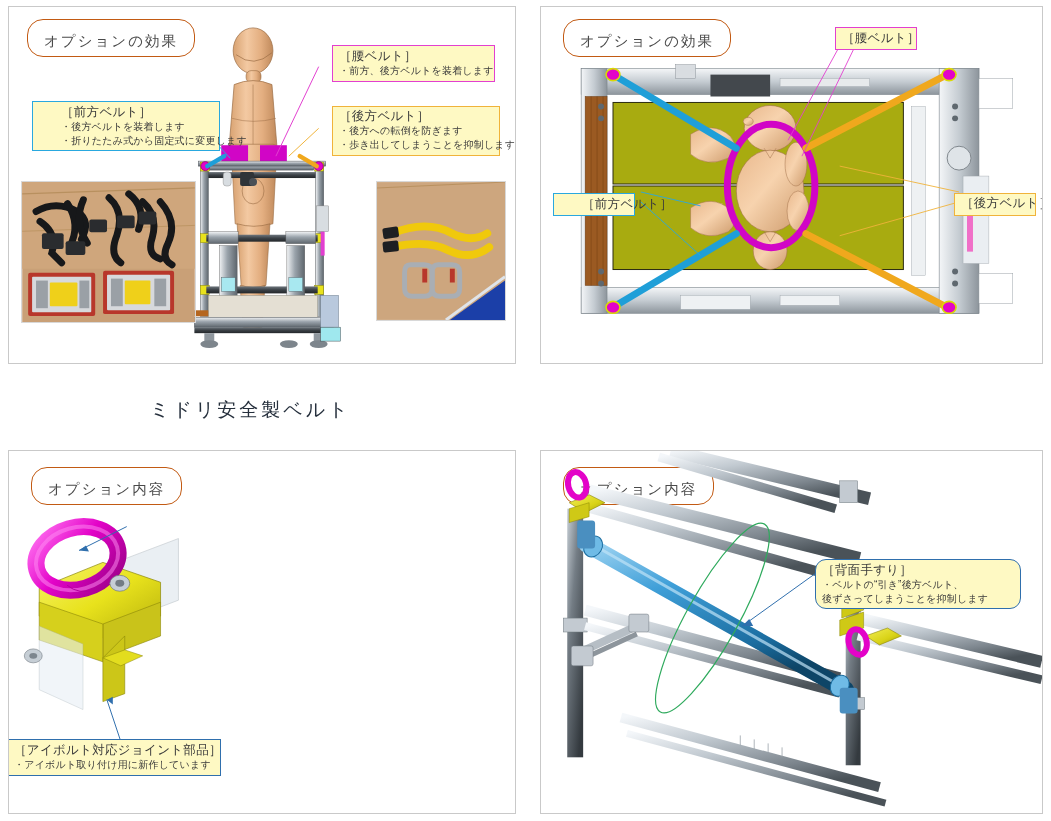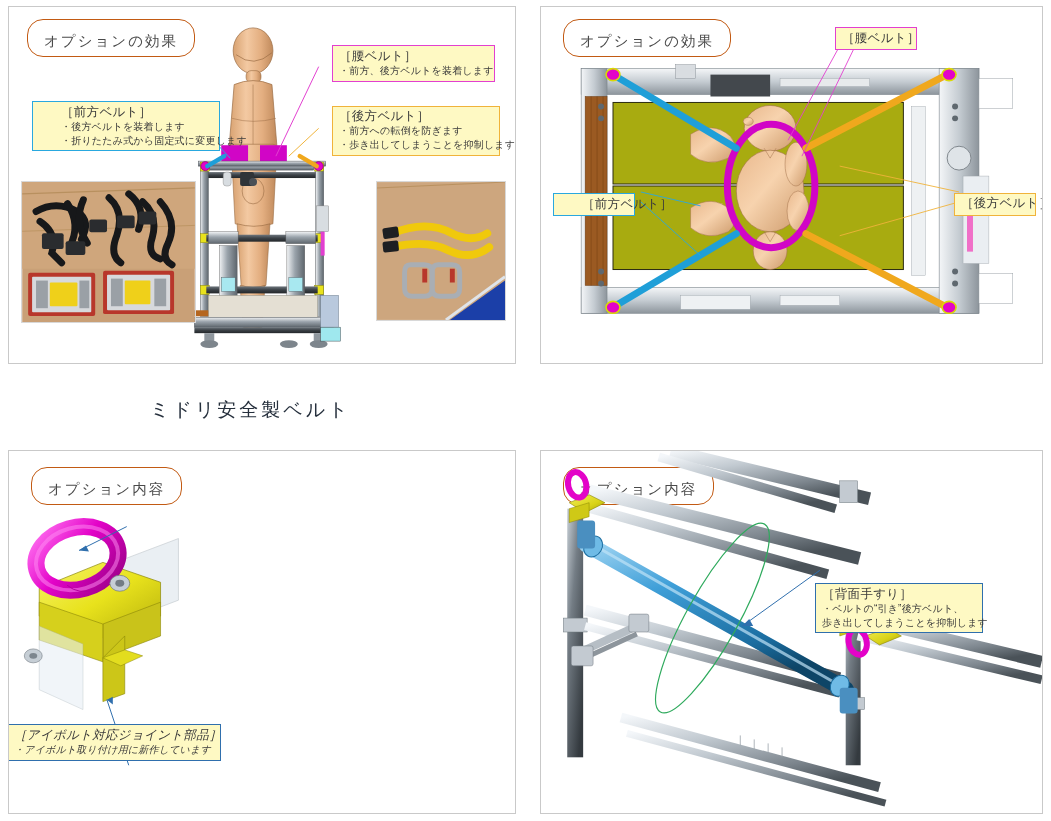--- a/index.html
+++ b/index.html
@@ -210,21 +210,21 @@
       <div class="li">・折りたたみ式から固定式に変更します</div>
     </div>
 
     <div class="callout c-mag" style="left:323px;top:38px;width:163px;">
       <div class="hd">［腰ベルト］</div>
       <div class="li">・前方、後方ベルトを装着します</div>
     </div>
 
     <div class="callout c-org" style="left:323px;top:99px;width:168px;">
       <div class="hd">［後方ベルト］</div>
-      <div class="li">・前方への転倒を防ぎます</div>
+      <div class="li">・後方への転倒を防ぎます</div>
       <div class="li">・歩き出してしまうことを抑制します</div>
     </div>
   </div>
 
   <div class="panel panel-tr">
 
     <div class="pill" style="left:22px;top:12px;">オプションの効果</div>
 
     <svg class="art" viewBox="0 0 503 358">
       <defs>
@@ -457,21 +457,21 @@
       </g>
 
       <g fill="none" stroke="#2f6fad" stroke-width="1">
         <path d="M118 76 L70 100"></path>
         <path d="M98 250 L120 316"></path>
       </g>
       <path d="M70 100 l10 1 l-3 -6 z" fill="#2f6fad"></path>
       <path d="M98 250 l6 5 l0 -8 z" fill="#2f6fad"></path>
     </svg>
 
-    <div class="callout c-navy" style="left:-2px;top:273px;width:214px;font-style:italic;">
+    <div class="callout c-navy" style="left:-2px;top:288px;width:214px;">
       <div class="hd">［アイボルト対応ジョイント部品］</div>
       <div class="li">・アイボルト取り付け用に新作しています</div>
     </div>
   </div>
 
   <div class="panel panel-br">
 
     <div class="pill" style="left:22px;top:16px;">オプション内容</div>
 
     <svg class="art" viewBox="0 0 503 364">
@@ -551,20 +551,20 @@
           <path d="M214 290 l0 10"></path>
         <path d="M228 294 l0 10"></path>
           <path d="M242 298 l0 10"></path>
       </g>
       <rect x="300" y="30" width="18" height="22" fill="#c3cad1" stroke="#6f787f" stroke-width=".5"></rect>
 
       <path d="M280 120 L202 176" fill="none" stroke="#2f6fad" stroke-width="1"></path>
       <path d="M202 176 l11 0 l-4 -7 z" fill="#2f6fad"></path>
     </svg>
 
-    <div class="callout c-navy" style="left:274px;top:132px;width:168px;">
+    <div class="callout c-navy" style="left:274px;top:108px;width:206px;border-radius:11px;">
       <div class="hd">［背面手すり］</div>
       <div class="li">・ベルトの“引き”後方ベルト、</div>
-      <div class="li">歩き出してしまうことを抑制します</div>
+      <div class="li">後ずさってしまうことを抑制します</div>
     </div>
   </div>
 
 </div>
 
 </body></html>

